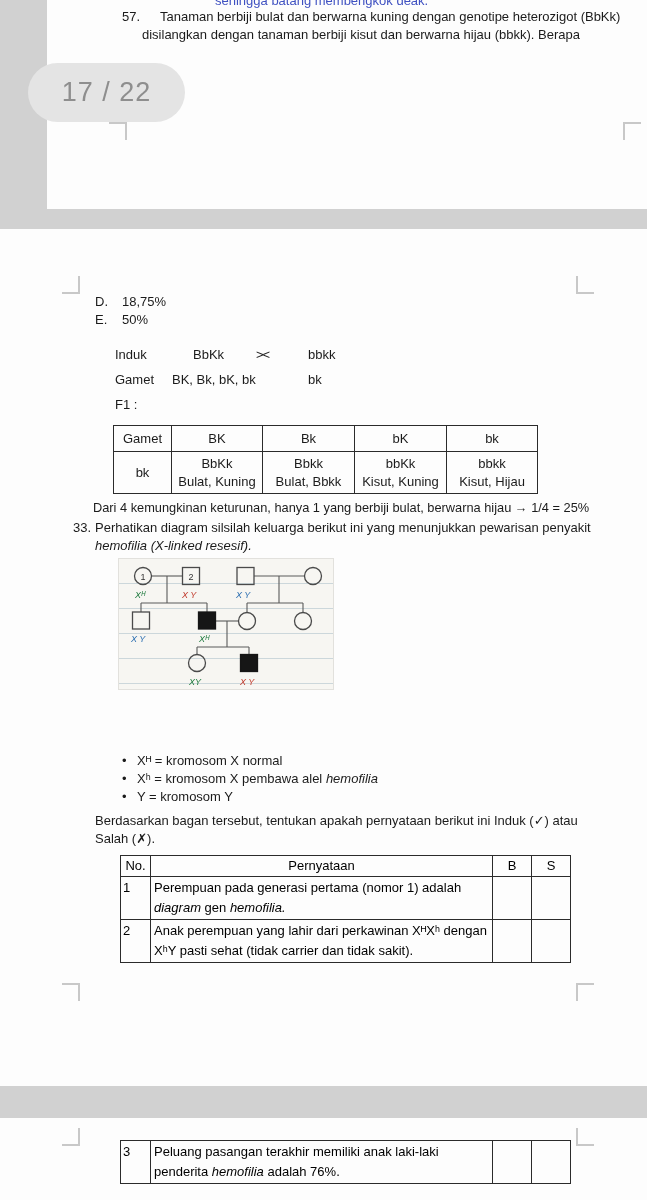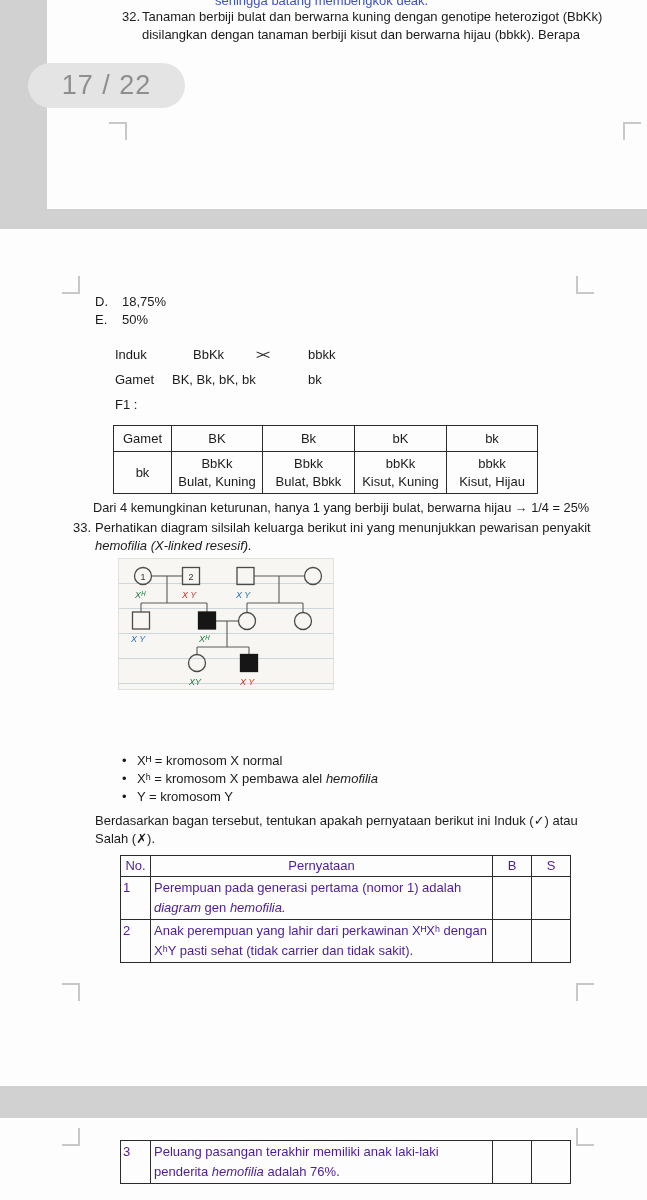--- a/index.html
+++ b/index.html
@@ -10,30 +10,30 @@
   #page2{top:229px;height:857px;}
   #page3{top:1118px;height:82px;}
   .t{position:absolute;font-size:13px;color:#1b1b1b;line-height:18px;white-space:nowrap;}
   .it{font-style:italic;text-align:right;}
   .blue-clip{top:-8px;left:168px;color:var(--link-blue,#3f51c1);}
   .mark{position:absolute;width:16px;height:16px;}
   .m-a{border-top:2px solid #c8c8c8;border-right:2px solid #c8c8c8;}
   .m-b{border-top:2px solid #c8c8c8;border-left:2px solid #c8c8c8;}
   .m-c{border-bottom:2px solid #c8c8c8;border-right:2px solid #c8c8c8;}
   .m-d{border-bottom:2px solid #c8c8c8;border-left:2px solid #c8c8c8;}
-  .pill{position:absolute;left:28px;top:63px;width:157px;height:45px;border-radius:30px;
+  .pill{position:absolute;left:28px;top:63px;width:157px;height:59px;border-radius:30px;
         background:var(--page-indicator-bg,#e4e4e4);display:flex;align-items:center;justify-content:center;
         font-size:27px;color:var(--page-indicator-text,#8e8e8e);letter-spacing:1px;z-index:5;}
   table{border-collapse:collapse;}
   .punnett{position:absolute;left:113px;top:196px;width:424px;table-layout:fixed;}
   .punnett td{border:1px solid #2b2b2b;text-align:center;font-size:13px;color:#1b1b1b;padding:0;}
   .punnett tr.hdr td{height:25px;}
   .punnett tr.dat td{height:41px;line-height:18px;}
   .stmt{position:absolute;left:120px;width:450px;table-layout:fixed;background:#fdfdfd;}
-  .stmt td{border:1px solid #2b2b2b;font-size:13px;color:#4c1d95;vertical-align:top;padding:1px 3px;line-height:20px;}
+  .stmt td{border:1px solid #2b2b2b;font-size:13px;color:#000000;vertical-align:top;padding:1px 3px;line-height:20px;}
   .stmt td.hd{text-align:center;height:20px;vertical-align:middle;padding:0;line-height:18px;}
   .stmt td.no{padding-left:2px;}
   .stmt .txt{white-space:normal;}
   .conc{font-size:12.8px;}
   .pedigree{position:absolute;left:118px;top:329px;width:214px;height:130px;background:#f7f6f2;
         background-image:repeating-linear-gradient(to bottom,transparent 0,transparent 24px,#ccd7db 24px,#ccd7db 25px);
         border:1px solid #e2e1dd;}
   .pedigree svg{display:block;}
   .ped-shape{fill:none;stroke:#4a4a4a;stroke-width:1.3;}
   .ped-line{stroke:#5a5a5a;stroke-width:1.1;}
@@ -47,22 +47,22 @@
   .legend-row .dot::before{content:"•";}
   .letter{display:inline-block;width:27px;}
 </style>
 </head>
 <body>
 
 <div class="viewport">
 
   <section class="page" id="page1">
     <div class="t blue-clip">sehingga batang membengkok deak.</div>
-    <div class="t" style="left:75px;top:8px;">32.</div>
-    <div class="t" style="left:95px;top:8px;">Tanaman berbiji bulat dan berwarna kuning dengan genotipe heterozigot (BbKk)</div>
+    <div class="t" style="left:75px;top:8px;">57.</div>
+    <div class="t" style="left:113px;top:8px;">Tanaman berbiji bulat dan berwarna kuning dengan genotipe heterozigot (BbKk)</div>
     <div class="t" style="left:95px;top:26px;">disilangkan dengan tanaman berbiji kisut dan berwarna hijau (bbkk). Berapa</div>
     <div class="mark m-a" style="left:62px;top:122px;"></div>
     <div class="mark m-b" style="left:576px;top:122px;"></div>
   </section>
 
   <section class="page" id="page2">
     <div class="mark m-c" style="left:62px;top:47px;"></div>
     <div class="mark m-d" style="left:576px;top:47px;"></div>
 
     <div class="t" style="left:95px;top:64px;"><span class="letter">D.</span><span>18,75%</span></div>

